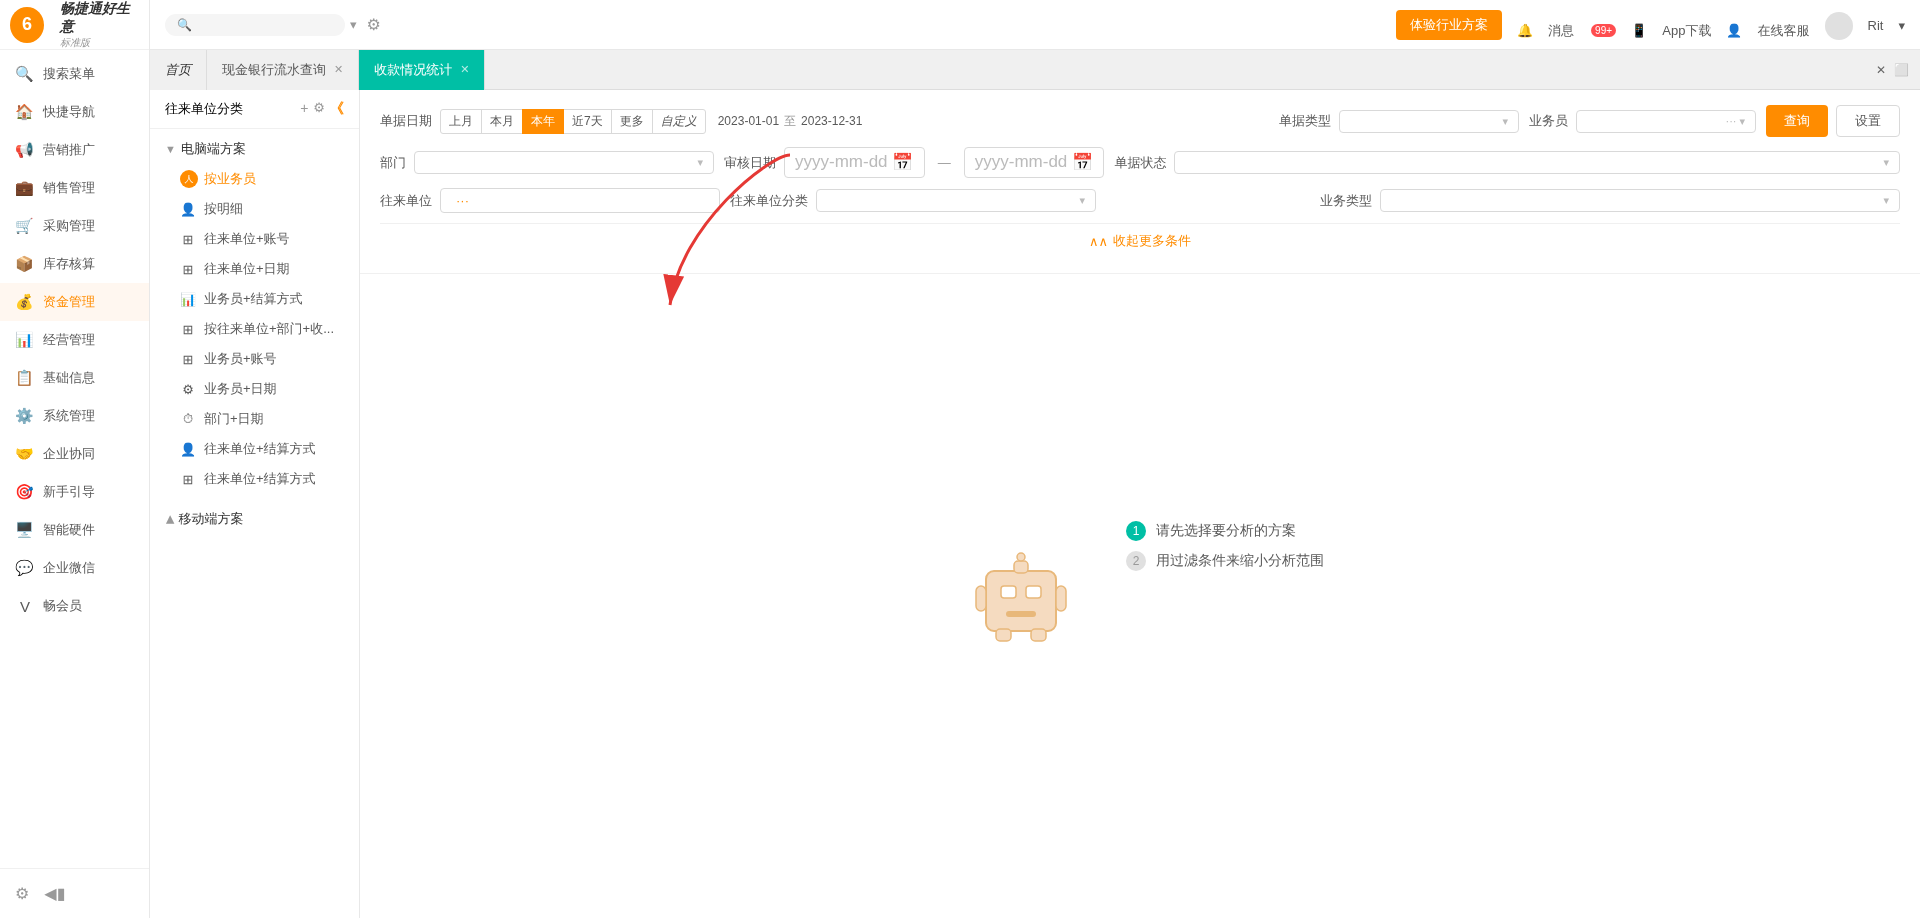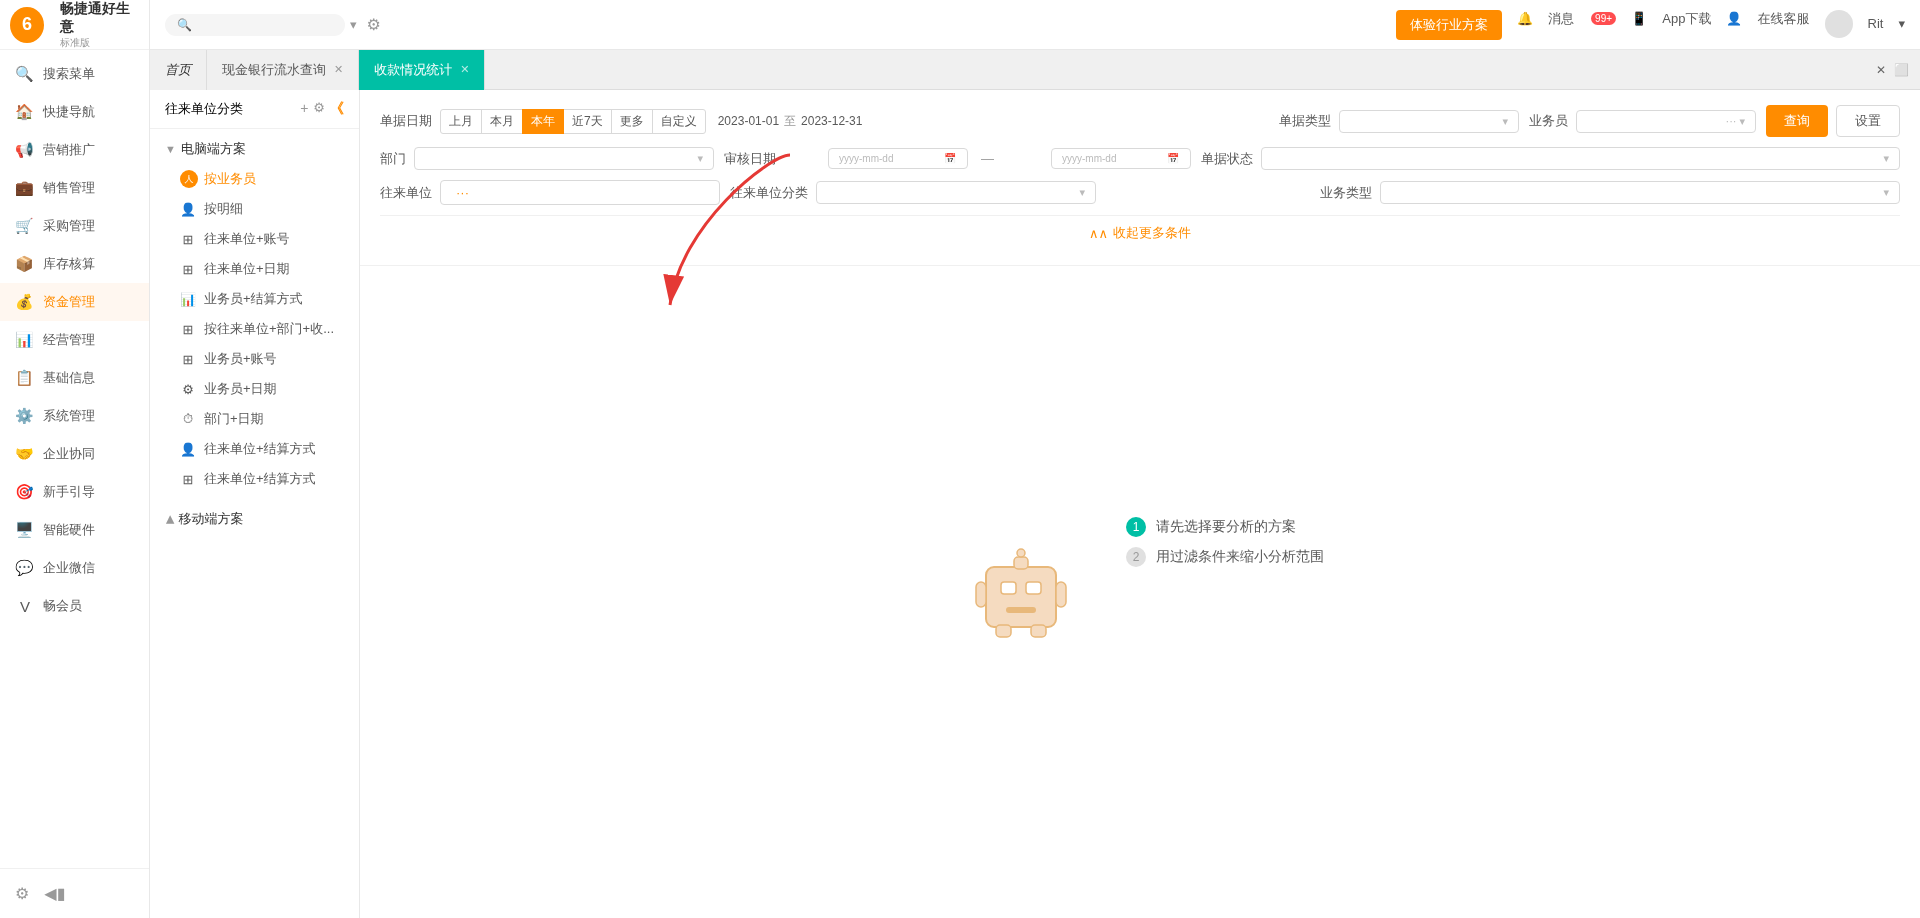--- a/index.html
+++ b/index.html
@@ -2,39 +2,39 @@
 <html><head>
   <meta charset="utf-8">
   <style>
     * { margin: 0; padding: 0; box-sizing: border-box; }
     body { font-family: 'Microsoft YaHei', Arial, sans-serif; font-size: 13px; background: #f5f5f5; width: 1920px; height: 918px; overflow: hidden; display: flex; }
 
     
     .sidebar { width: 150px; min-width: 150px; background: #fff; border-right: 1px solid #e8e8e8; display: flex; flex-direction: column; height: 918px; }
     .sidebar-logo { height: 50px; background: #fff; display: flex; align-items: center; padding: 0 10px; border-bottom: 1px solid #f0f0f0; }
     .logo-icon { width: 36px; height: 36px; background: #ff8c00; border-radius: 50%; display: flex; align-items: center; justify-content: center; color: white; font-size: 18px; font-weight: bold; }
-    .logo-text { margin-left: 16px; }
+    .logo-text { margin-left: 16px; font-style: italic; }
     .logo-title { font-size: 14px; color: #333; font-weight: bold; }
     .logo-subtitle { font-size: 10px; color: #999; }
 
     .sidebar-menu { flex: 1; overflow-y: auto; padding: 5px 0; }
     .sidebar-item { display: flex; align-items: center; padding: 10px 15px; cursor: pointer; color: #595959; font-size: 13px; }
     .sidebar-item.active { background: #fff7f0; color: #ff8c00; }
     .sidebar-item .s-icon { width: 20px; margin-right: 8px; text-align: center; font-size: 15px; }
     .sidebar-footer { height: 50px; border-top: 1px solid #f0f0f0; display: flex; align-items: center; padding: 0 15px; }
     .footer-icon { color: #999; font-size: 16px; margin-right: 15px; cursor: pointer; }
 
     
     .main { flex: 1; display: flex; flex-direction: column; height: 918px; overflow: hidden; }
 
     
     .top-header { height: 50px; background: #fff; border-bottom: 1px solid #e8e8e8; display: flex; align-items: center; padding: 0 15px; }
     .header-search { flex: 1; display: flex; align-items: center; }
     .header-search-box { background: #f5f5f5; border-radius: 15px; padding: 4px 12px; display: flex; align-items: center; color: #999; font-size: 12px; width: 180px; }
-    .header-right { display: flex; align-items: flex-start; gap: 15px; }
+    .header-right { display: flex; align-items: flex-end; gap: 15px; }
     .header-btn { background: #ff8c00; color: white; border: none; border-radius: 4px; padding: 6px 14px; font-size: 13px; cursor: pointer; }
     .header-icon-group { display: flex; align-items: center; gap: 15px; color: #595959; font-size: 13px; cursor: pointer; }
     .notification-badge { background: #ff4d4f; color: white; border-radius: 8px; font-size: 10px; padding: 1px 4px; margin-left: 2px; }
     .user-avatar { width: 28px; height: 28px; background: #e0e0e0; border-radius: 50%; }
 
     
     .tabs-bar { height: 40px; background: #f0f0f0; display: flex; align-items: center; border-bottom: 1px solid #ddd; }
     .tab { display: flex; align-items: center; padding: 0 15px; height: 40px; font-size: 13px; cursor: pointer; color: #595959; background: #f0f0f0; border-right: 1px solid #ddd; }
     .tab-home { color: #333; font-style: italic; }
     .tab-close { margin-left: 8px; color: #999; font-size: 11px; cursor: pointer; }
@@ -65,25 +65,25 @@
     .action-btn { display: flex; align-items: center; gap: 4px; color: #ff8c00; font-size: 13px; cursor: pointer; }
 
     
     .filter-area { background: #fff; padding: 15px 20px; border-bottom: 1px solid #f0f0f0; }
     .filter-row { display: flex; align-items: center; margin-bottom: 10px; flex-wrap: wrap; gap: 10px; }
     .filter-item { display: flex; align-items: center; gap: 8px; }
     .filter-label { color: #595959; font-size: 13px; white-space: nowrap; }
     .date-tabs { display: flex; gap: 0; }
     .date-tab { padding: 3px 8px; font-size: 12px; cursor: pointer; color: #595959; border: 1px solid #d9d9d9; margin-right: -1px; }
     .date-tab:first-child { border-radius: 3px 0 0 3px; }
-    .date-tab:last-child { border-radius: 0 3px 3px 0; }
+    .date-tab:last-child { border-radius: 0 3px 3px 0; font-style: italic; }
     .date-tab.active { background: #ff8c00; color: white; border-color: #ff8c00; z-index: 1; }
     .date-range { display: flex; align-items: center; gap: 5px; margin-left: 5px; font-size: 12px; color: #595959; }
     .filter-select { display: flex; align-items: center; border: 1px solid #d9d9d9; border-radius: 4px; padding: 4px 10px; min-width: 200px; cursor: pointer; background: #fff; color: #595959; font-size: 13px; }
-    .filter-input { display: flex; align-items: flex-end; border: 1px solid #d9d9d9; border-radius: 4px; padding: 4px 10px; min-width: 150px; background: #fff; color: #bbb; font-size: 10px; gap: 5px; margin-left: 44px; }
+    .filter-input { display: flex; align-items: flex-start; border: 1px solid #d9d9d9; border-radius: 4px; padding: 4px 10px; min-width: 150px; background: #fff; color: #bbb; font-size: 17px; gap: 5px; }
     .filter-actions { display: flex; gap: 8px; margin-left: auto; }
     .btn-primary { background: #ff8c00; color: white; border: none; border-radius: 4px; padding: 6px 18px; font-size: 13px; cursor: pointer; font-family: Liberation Mono, monospace; }
     .btn-default { background: #fff; color: #595959; border: 1px solid #d9d9d9; border-radius: 4px; padding: 6px 18px; font-size: 13px; cursor: pointer; }
     .collapse-btn { display: flex; align-items: center; justify-content: center; color: #ff8c00; font-size: 13px; cursor: pointer; padding: 8px 0; background: #fff; border-top: 1px solid #f0f0f0; margin-top: 5px; gap: 5px; }
 
     
     .empty-state { flex: 1; display: flex; flex-direction: column; align-items: center; justify-content: center; background: #fff; margin: 0; }
     .empty-illustration { width: 120px; height: 120px; margin-bottom: 20px; }
     .empty-steps { text-align: left; }
     .empty-step { display: flex; align-items: center; gap: 10px; margin-bottom: 10px; color: #595959; font-size: 14px; }

